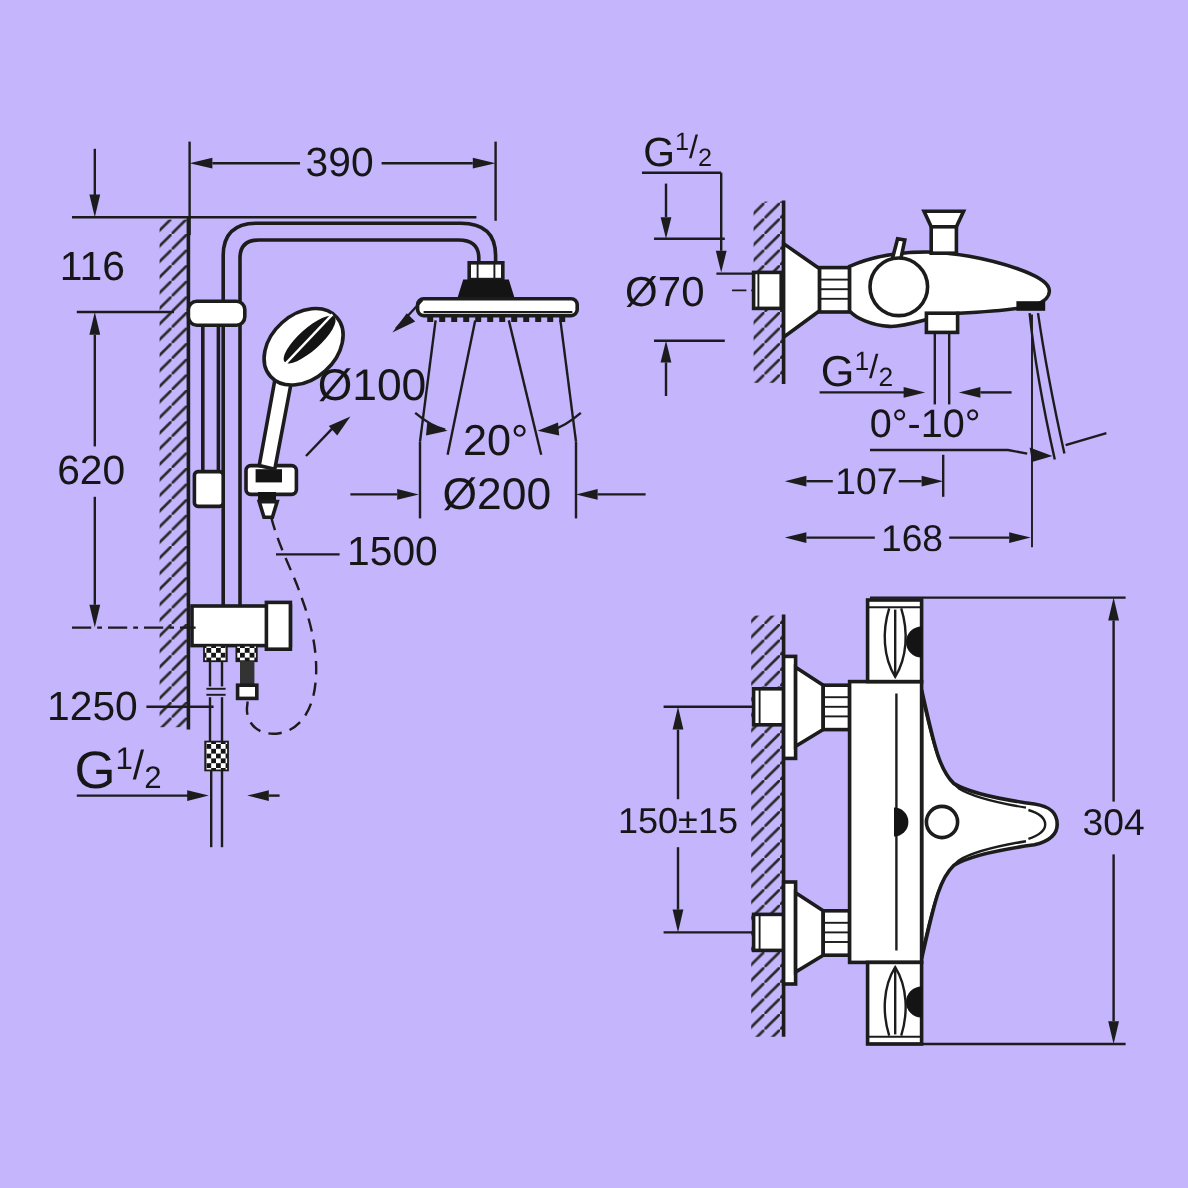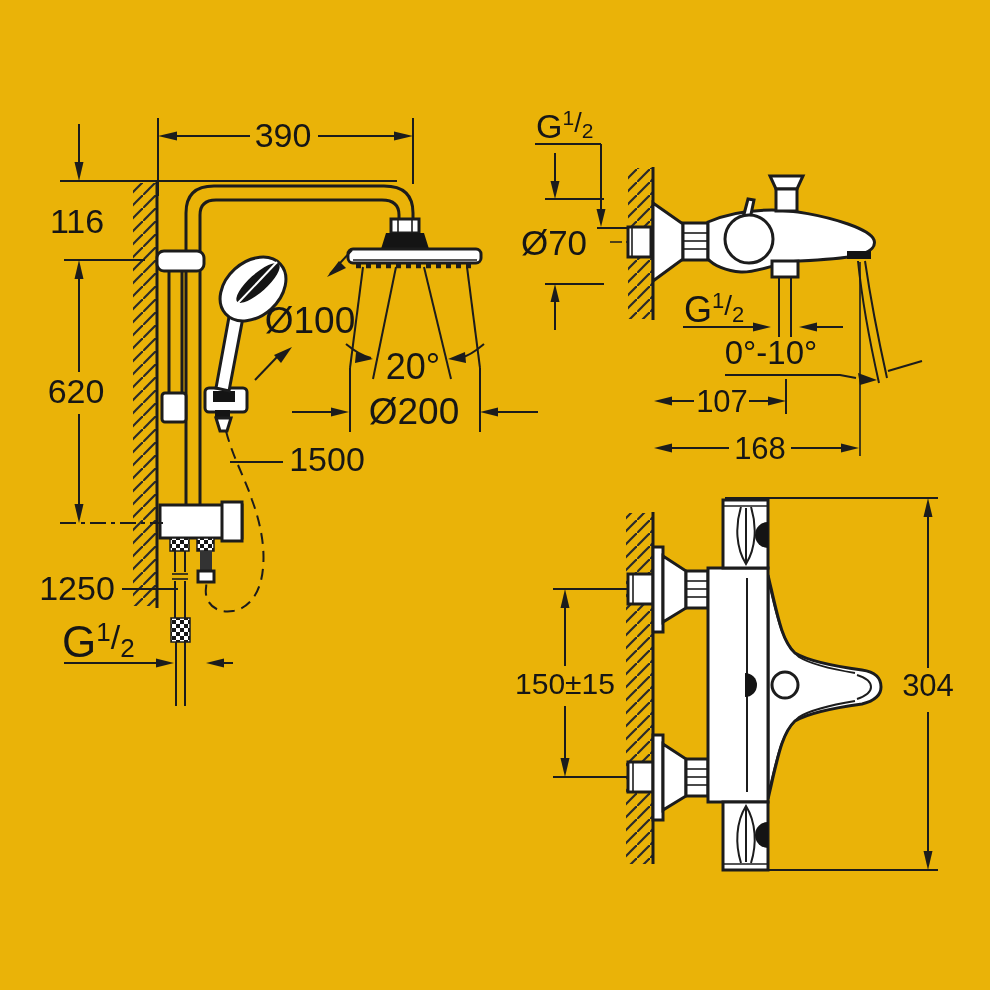--- a/index.html
+++ b/index.html
@@ -1,16 +1,16 @@
 <!DOCTYPE html>
 <html><head>
 <meta charset="utf-8">
 <style>
   html,body{margin:0;padding:0;background:#ffffff;}
-  .canvas{width:990px;height:990px;background:#eab308;position:relative;overflow:hidden;}
+  .canvas{width:990px;height:990px;background:#c4b5fd;position:relative;overflow:hidden;}
   svg{display:block;}
   text{font-family:"Liberation Sans", sans-serif; fill:#161616;}
   .dim{font-size:34px;}
   .dim-dia{font-size:37px;}
   .dim-sm{font-size:31px;}
   .dim-ang{font-size:36px;}
   .outline{stroke:#1c1c1c;stroke-width:3;fill:none;}
   .outline-f{stroke:#1c1c1c;stroke-width:3;fill:#fff;}
   .thin{stroke:#1c1c1c;stroke-width:2;fill:none;}
   .thin15{stroke:#1c1c1c;stroke-width:1.6;fill:none;}

